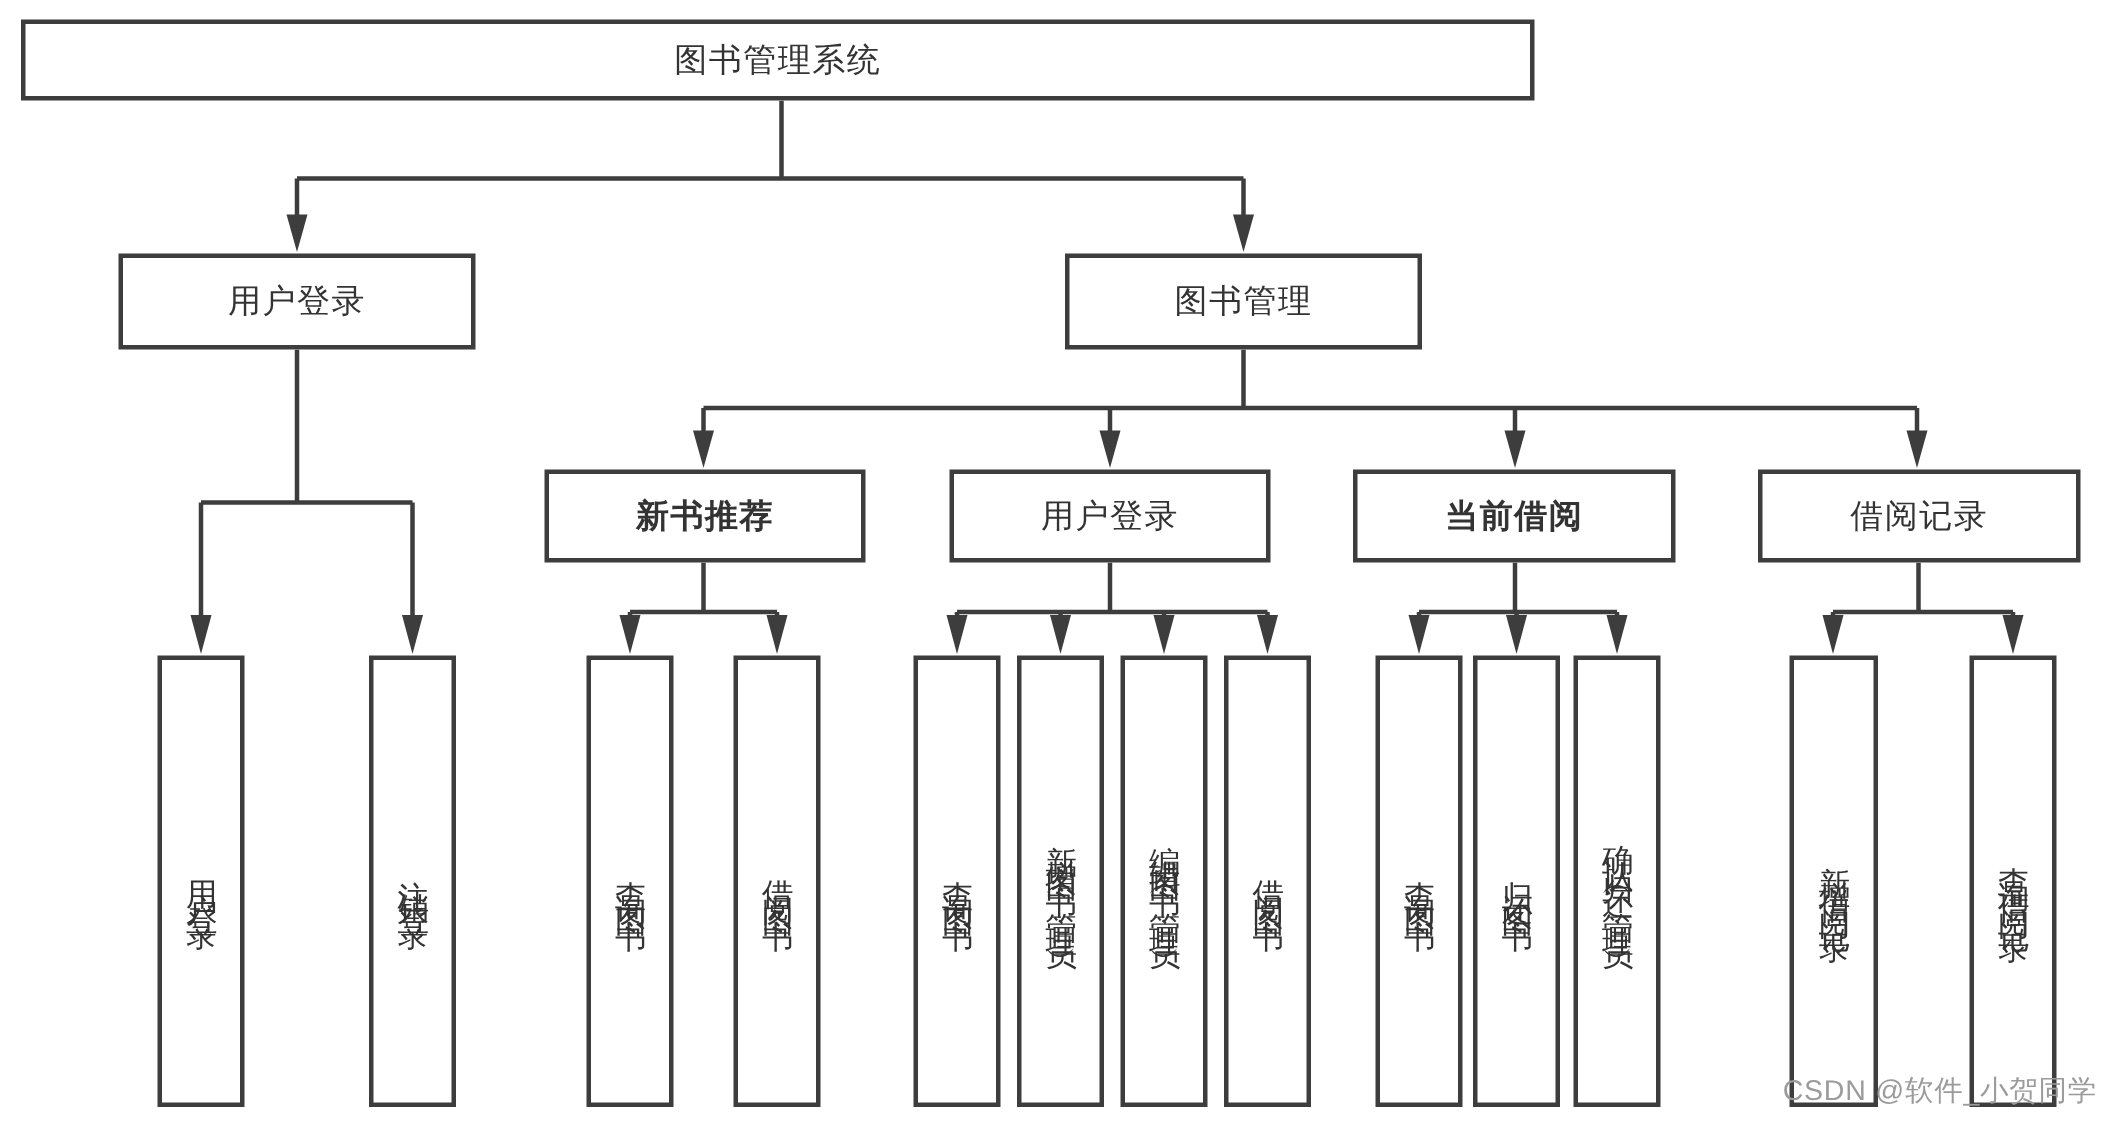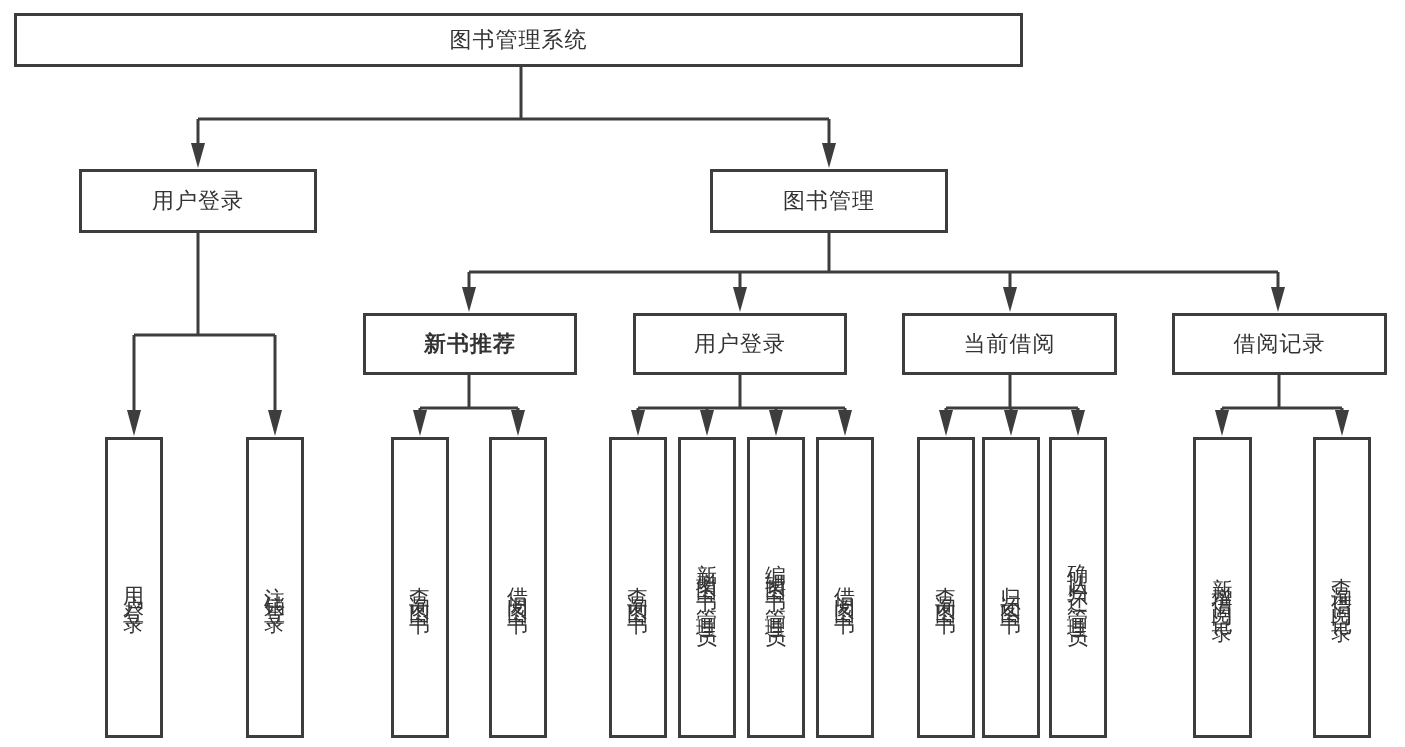--- a/index.html
+++ b/index.html
@@ -141,21 +141,21 @@
   <div class="node" style="left:710px; top:169px; width:238px; height:64px;">
     <span>图书管理</span>
   </div>
 
   <div class="node" style="left:363px; top:313px; width:214px; height:62px;font-weight:bold;">
     <span>新书推荐</span>
   </div>
   <div class="node" style="left:633px; top:313px; width:214px; height:62px;">
     <span>用户登录</span>
   </div>
-  <div class="node" style="left:902px; top:313px; width:215px; height:62px;">
+  <div class="node" style="left:902px; top:313px; width:215px; height:62px;font-weight:bold;">
     <span>当前借阅</span>
   </div>
   <div class="node" style="left:1172px; top:313px; width:215px; height:62px;">
     <span>借阅记录</span>
   </div>
 
   <div class="node leaf" style="left:105px; top:437px; width:58px; height:301px;">
     <span>用户登录</span>
   </div>
   <div class="node leaf" style="left:246px; top:437px; width:58px; height:301px;">
@@ -192,14 +192,15 @@
     <span>确认归还（管理员）</span>
   </div>
 
   <div class="node leaf" style="left:1193px; top:437px; width:59px; height:301px;">
     <span>新增借阅记录</span>
   </div>
   <div class="node leaf" style="left:1313px; top:437px; width:58px; height:301px;">
     <span>查询借阅记录</span>
   </div>
 
+  <div class="watermark">CSDN @软件_小贺同学</div>
 
 </div>
 
 </body></html>

